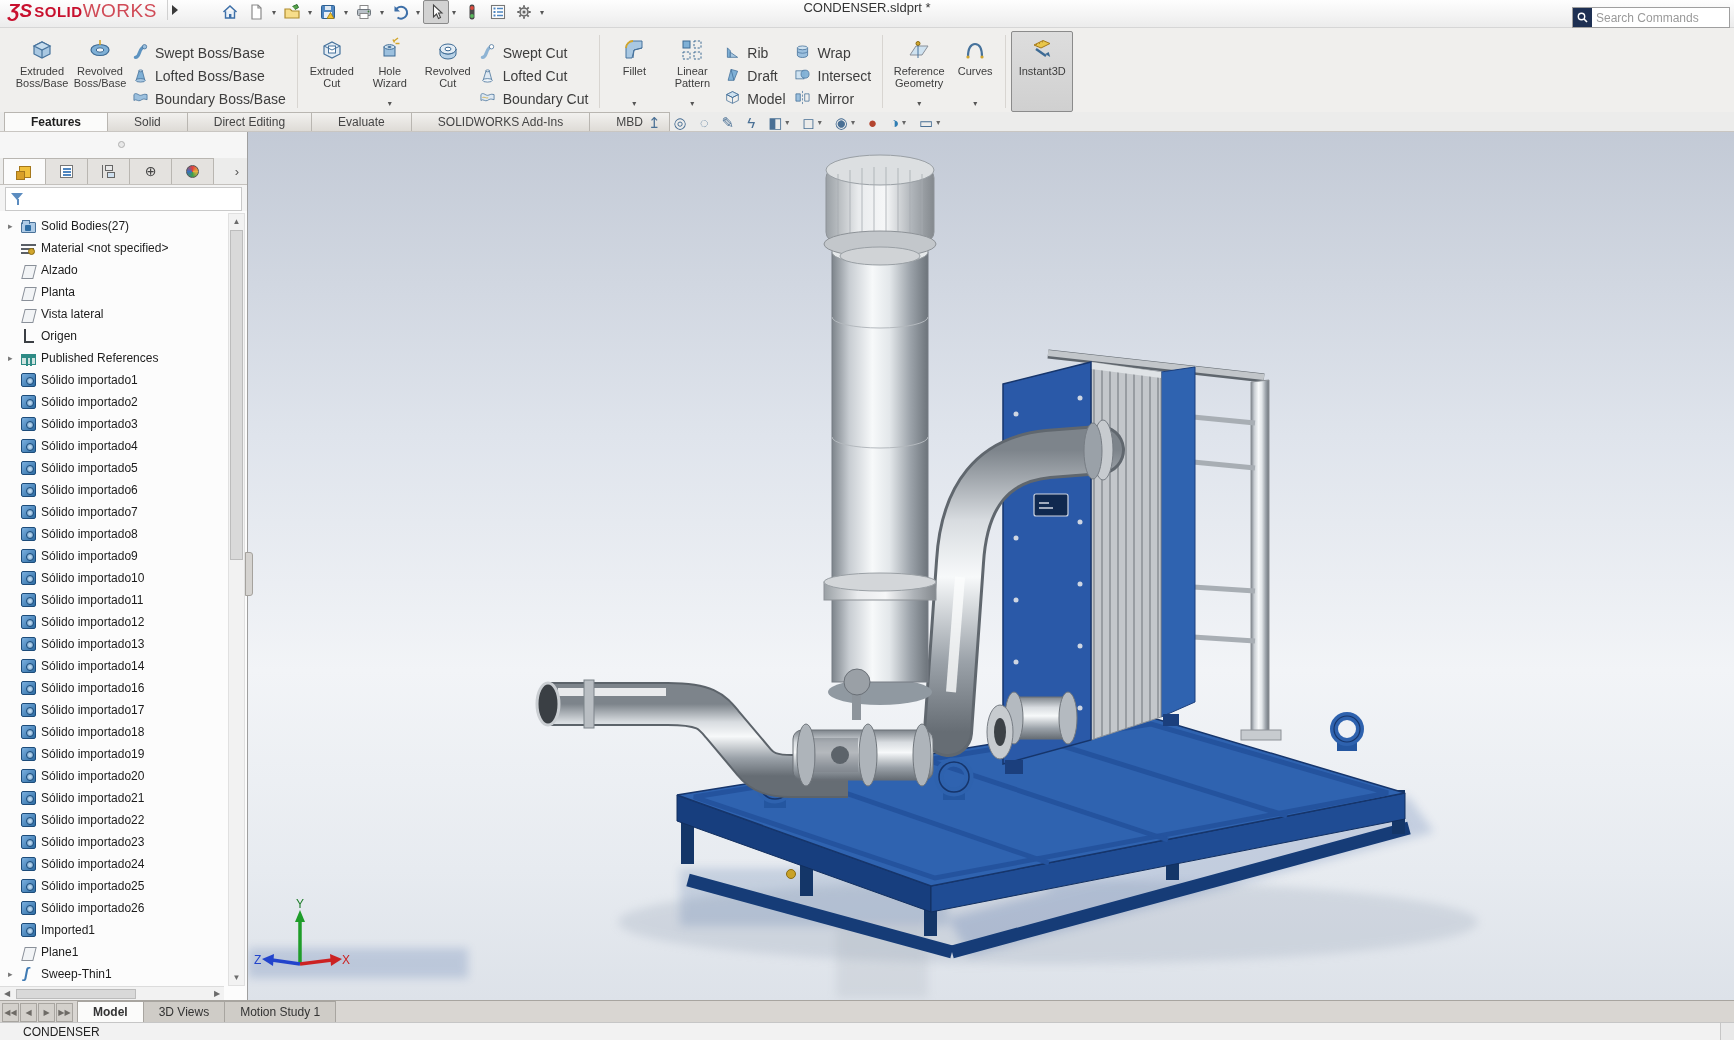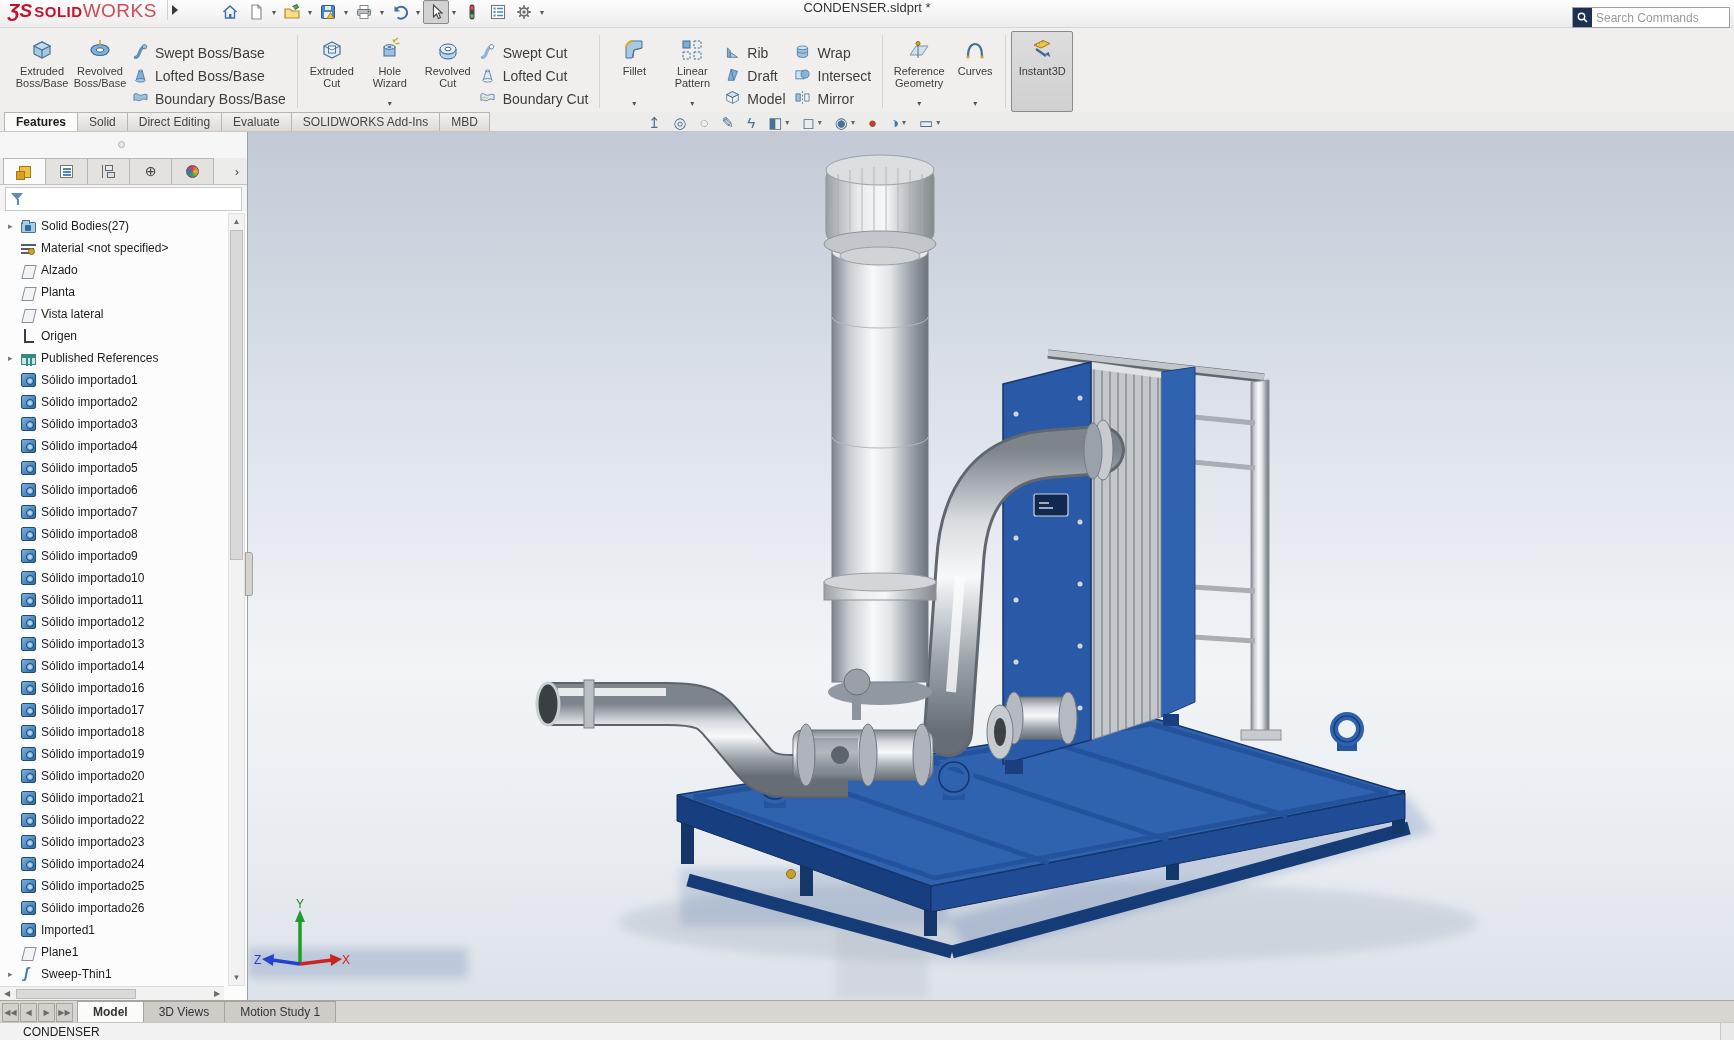--- a/index.html
+++ b/index.html
@@ -36,21 +36,21 @@
   .rdrop { margin-top:auto; height:12px; font-size:8px; color:#555; }
   .rdrop::after { content:"▾"; }
   .rcol { display:flex; flex-direction:column; padding-top:7px; }
   .rrow { display:flex; align-items:flex-end; height:23px; font-size:14px; color:#3d3d3d; white-space:nowrap; padding-right:6px; }
   .rrow .ric { width:22px; height:20px; margin-right:4px; display:flex; align-items:center; justify-content:center; }
   .rrow .ric svg { width:19px; height:19px; }
   .rbtn.pressed { background:linear-gradient(#dddddd,#d0d0d0); border:1px solid #8b8b8b; width:62px; }
 
   
   .tabrow { height:20px; background:#ececeb; border-bottom:1px solid #c9c6c2; display:flex; position:relative; padding-left:4px; flex:0 0 20px; }
-  .tab { padding:0 11px; font-size:12px; color:#444; background:linear-gradient(#f2f1ef,#dedbd6); border:1px solid #b9b6b1; border-bottom:none; display:flex; align-items:center; margin-right:-1px; }
+  .tab { padding:0 26px; font-size:12px; color:#444; background:linear-gradient(#f2f1ef,#dedbd6); border:1px solid #b9b6b1; border-bottom:none; display:flex; align-items:center; margin-right:-1px; }
   .tab.active { background:#fbfbfa; font-weight:bold; color:#1e1e1e; }
   .headsup { position:absolute; left:648px; top:0; height:20px; display:flex; align-items:center; gap:13px; }
   .hu { display:flex; align-items:center; gap:3px; }
   .hu-ic { font-size:15px; line-height:15px; color:#4a7095; }
   .edit-appearance-icon { color:#b3452f; }
   .apply-scene-icon { color:#2e7db3; }
   .hudrop { font-size:8px; color:#666; }
   .hudrop::after { content:"▾"; }
 
   

